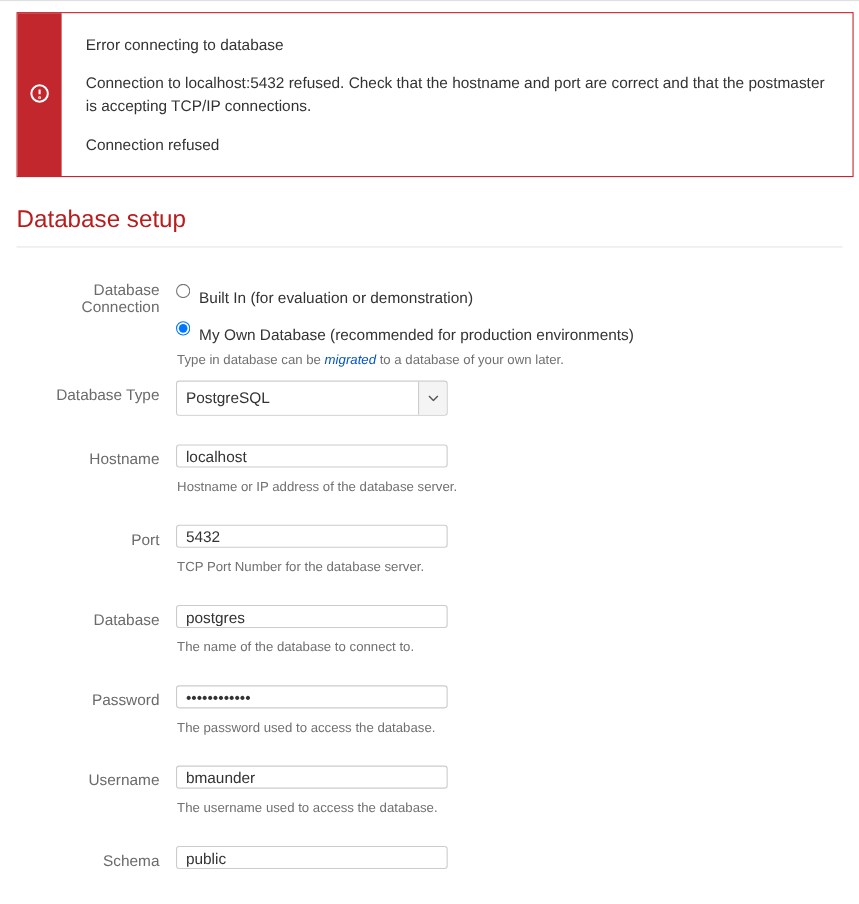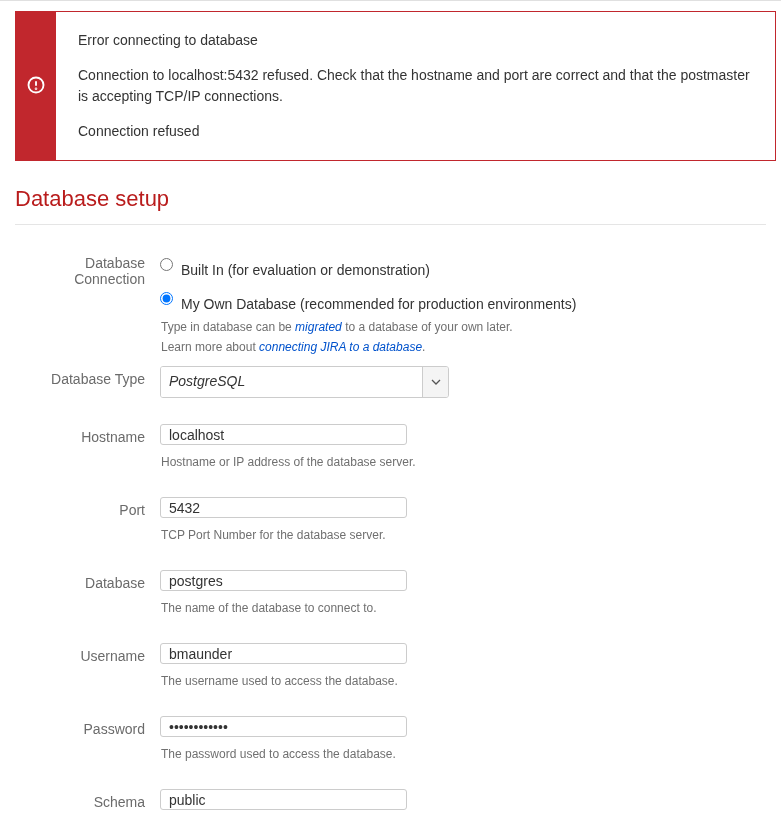--- a/index.html
+++ b/index.html
@@ -98,23 +98,22 @@
       font-style: italic;
     }
     .help-text-below {
       margin-bottom: 18px;
     }
     .select-wrap {
       display: inline-flex;
       border: 1px solid #ccc;
       border-radius: 3px;
       overflow: hidden;
-      width: 289px;
+      width: 247px;
       height: 32px;
-      font-style: italic;
     }
     .select-value {
       flex: 1;
       padding: 6px 8px;
       background: #fff;
     }
     .select-btn {
       width: 26px;
       background: #f4f4f4;
       border-left: 1px solid #ccc;
@@ -174,23 +173,20 @@
         <input type="radio" name="dbconn" style="">
         <label>Built In (for evaluation or demonstration)</label>
       </div>
       <div class="radio-line">
         <input type="radio" name="dbconn" checked="" style="">
         <label>My Own Database (recommended for production environments)</label>
       </div>
       <div class="help-text radio-help-indent">
         <span>Type in database can be </span><a href="#">migrated</a><span> to a database of your own later.</span>
       </div>
-      <div class="help-text help-text-below radio-help-indent">
-        <span>Learn more about </span><a href="#">connecting JIRA to a database</a><span>.</span>
-      </div>
     </div>
   </div>
 
   <div class="form-row">
     <div class="form-label">Database Type</div>
     <div class="form-control">
       <div class="field-group">
         <div class="select-wrap">
           <div class="select-value">PostgreSQL</div>
           <div class="select-btn">
@@ -228,40 +224,40 @@
     <div class="form-label">Database</div>
     <div class="form-control">
       <div class="field-group">
         <input class="text-input" type="text" value="postgres" style="">
       </div>
       <div class="help-text help-text-below">The name of the database to connect to.</div>
     </div>
   </div>
 
   <div class="form-row">
+    <div class="form-label">Password</div>
+    <div class="form-control">
+      <div class="field-group">
+        <input class="text-input" type="text" value="••••••••••••" style="">
+      </div>
+      <div class="help-text help-text-below">The password used to access the database.</div>
+    </div>
+  </div>
+
+  <div class="form-row">
     <div class="form-label">Username</div>
     <div class="form-control">
       <div class="field-group">
         <input class="text-input" type="text" value="bmaunder" style="">
       </div>
       <div class="help-text help-text-below">The username used to access the database.</div>
     </div>
   </div>
 
   <div class="form-row">
-    <div class="form-label">Password</div>
-    <div class="form-control">
-      <div class="field-group">
-        <input class="text-input" type="text" value="••••••••••••" style="">
-      </div>
-      <div class="help-text help-text-below">The password used to access the database.</div>
-    </div>
-  </div>
-
-  <div class="form-row">
     <div class="form-label">Schema</div>
     <div class="form-control">
       <div class="field-group">
         <input class="text-input" type="text" value="public" style="">
       </div>
 
     </div>
   </div>
 
 </div>

